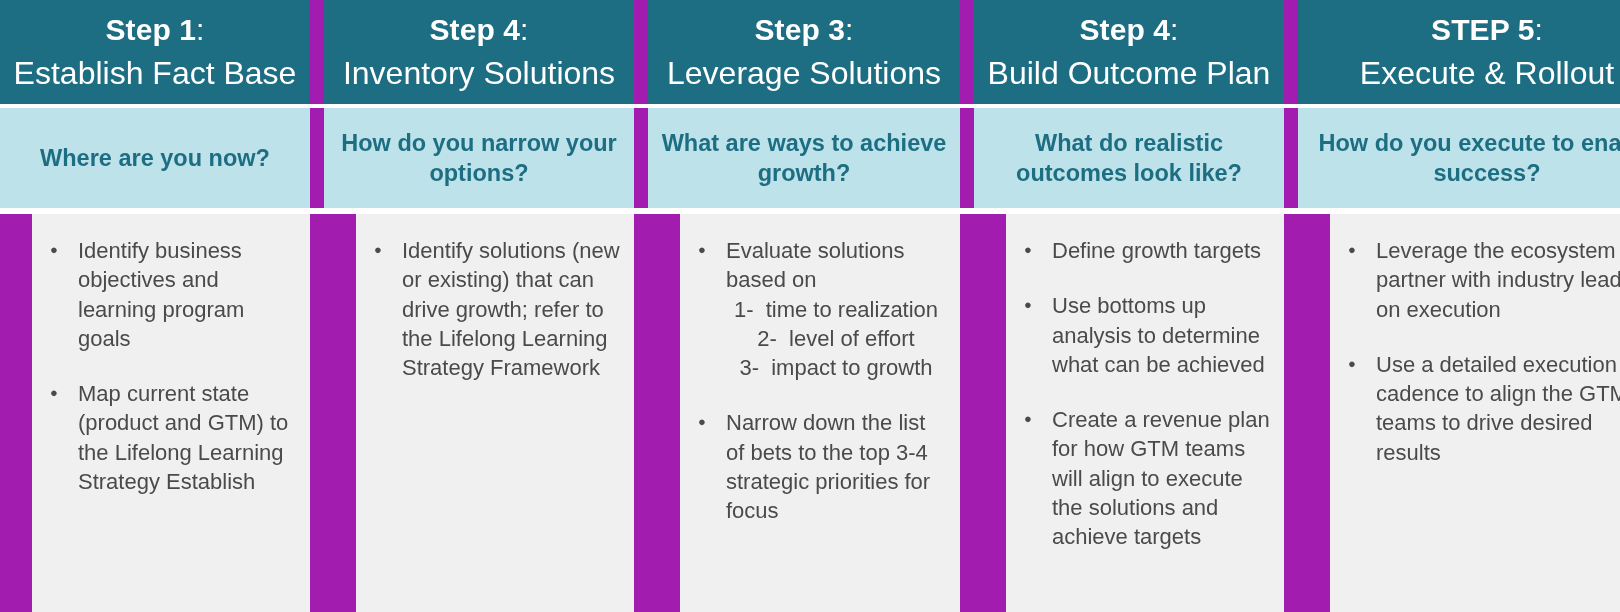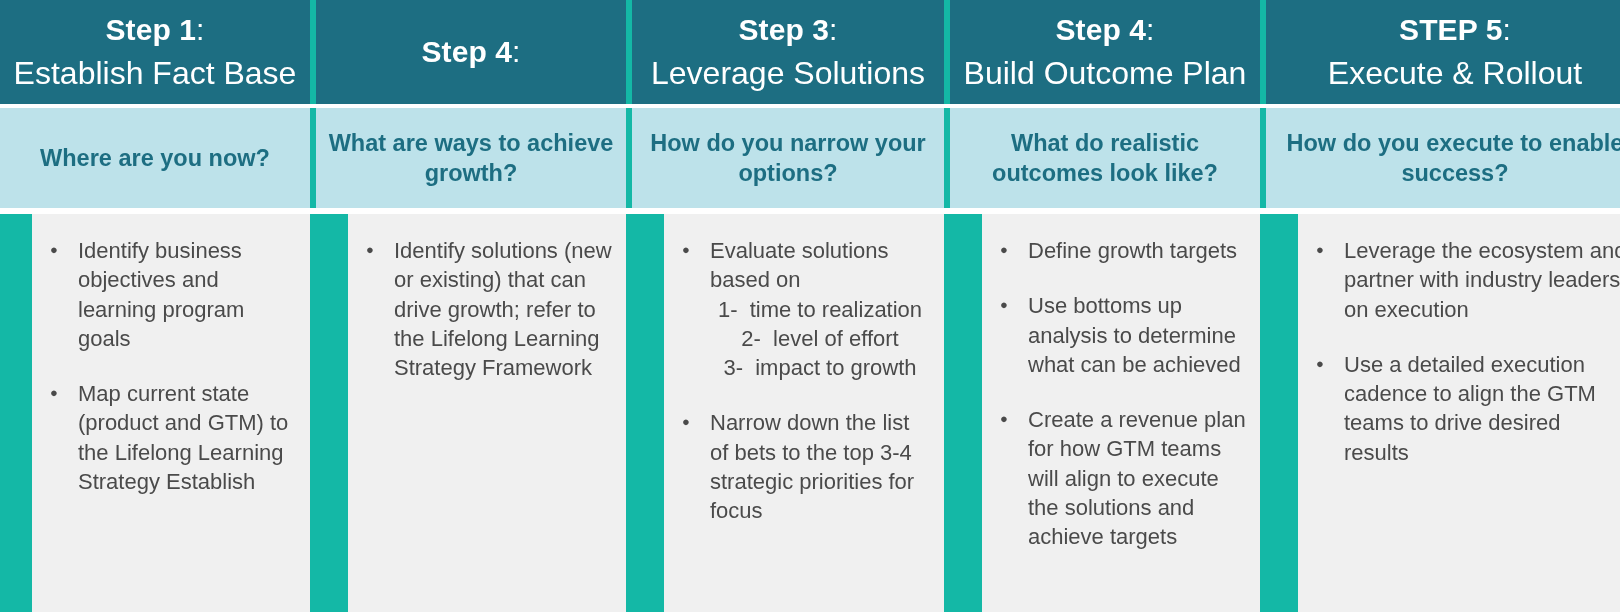--- a/index.html
+++ b/index.html
@@ -10,23 +10,23 @@
     background: #ffffff;
     font-family: "Liberation Sans", sans-serif;
     overflow: hidden;
   }
 
   .board {
     width: 1620px;
     height: 612px;
     display: grid;
     grid-template-columns: 310px 310px 312px 310px 378px;
-    column-gap: 6px;
+    column-gap: 14px;
     grid-template-rows: 104px 4px 100px 6px 1fr;
-    background: #14b8a6;
+    background: #a21caf;
   }
 
   
   .hdr {
     background: #1d6e82;
     color: #ffffff;
     display: flex;
     flex-direction: column;
     align-items: center;
     justify-content: center;
@@ -98,39 +98,40 @@
 <body>
 
 <div class="board">
 
   <div class="hdr">
     <div class="hdr-step"><span>Step 1</span><span class="colon">:</span></div>
     <div class="hdr-title">Establish Fact Base</div>
   </div>
   <div class="hdr">
     <div class="hdr-step"><span>Step 4</span><span class="colon">:</span></div>
+    <div class="hdr-title">Inventory Solutions</div>
   </div>
   <div class="hdr">
     <div class="hdr-step"><span>Step 3</span><span class="colon">:</span></div>
     <div class="hdr-title">Leverage Solutions</div>
   </div>
   <div class="hdr">
     <div class="hdr-step"><span>Step 4</span><span class="colon">:</span></div>
     <div class="hdr-title">Build Outcome Plan</div>
   </div>
   <div class="hdr">
     <div class="hdr-step"><span>STEP 5</span><span class="colon">:</span></div>
     <div class="hdr-title">Execute &amp; Rollout</div>
   </div>
 
   <div class="rowgap"></div>
 
   <div class="q">Where are you now?</div>
+  <div class="q">How do you narrow your options?</div>
   <div class="q">What are ways to achieve growth?</div>
-  <div class="q">How do you narrow your options?</div>
   <div class="q">What do realistic outcomes look like?</div>
   <div class="q">How do you execute to enable success?</div>
 
   <div class="rowgap"></div>
 
   <div class="body-cell">
       <ul class="bullets">
         <li>
           <span class="bullet-text">Identify business objectives and learning program goals</span>
         </li>

